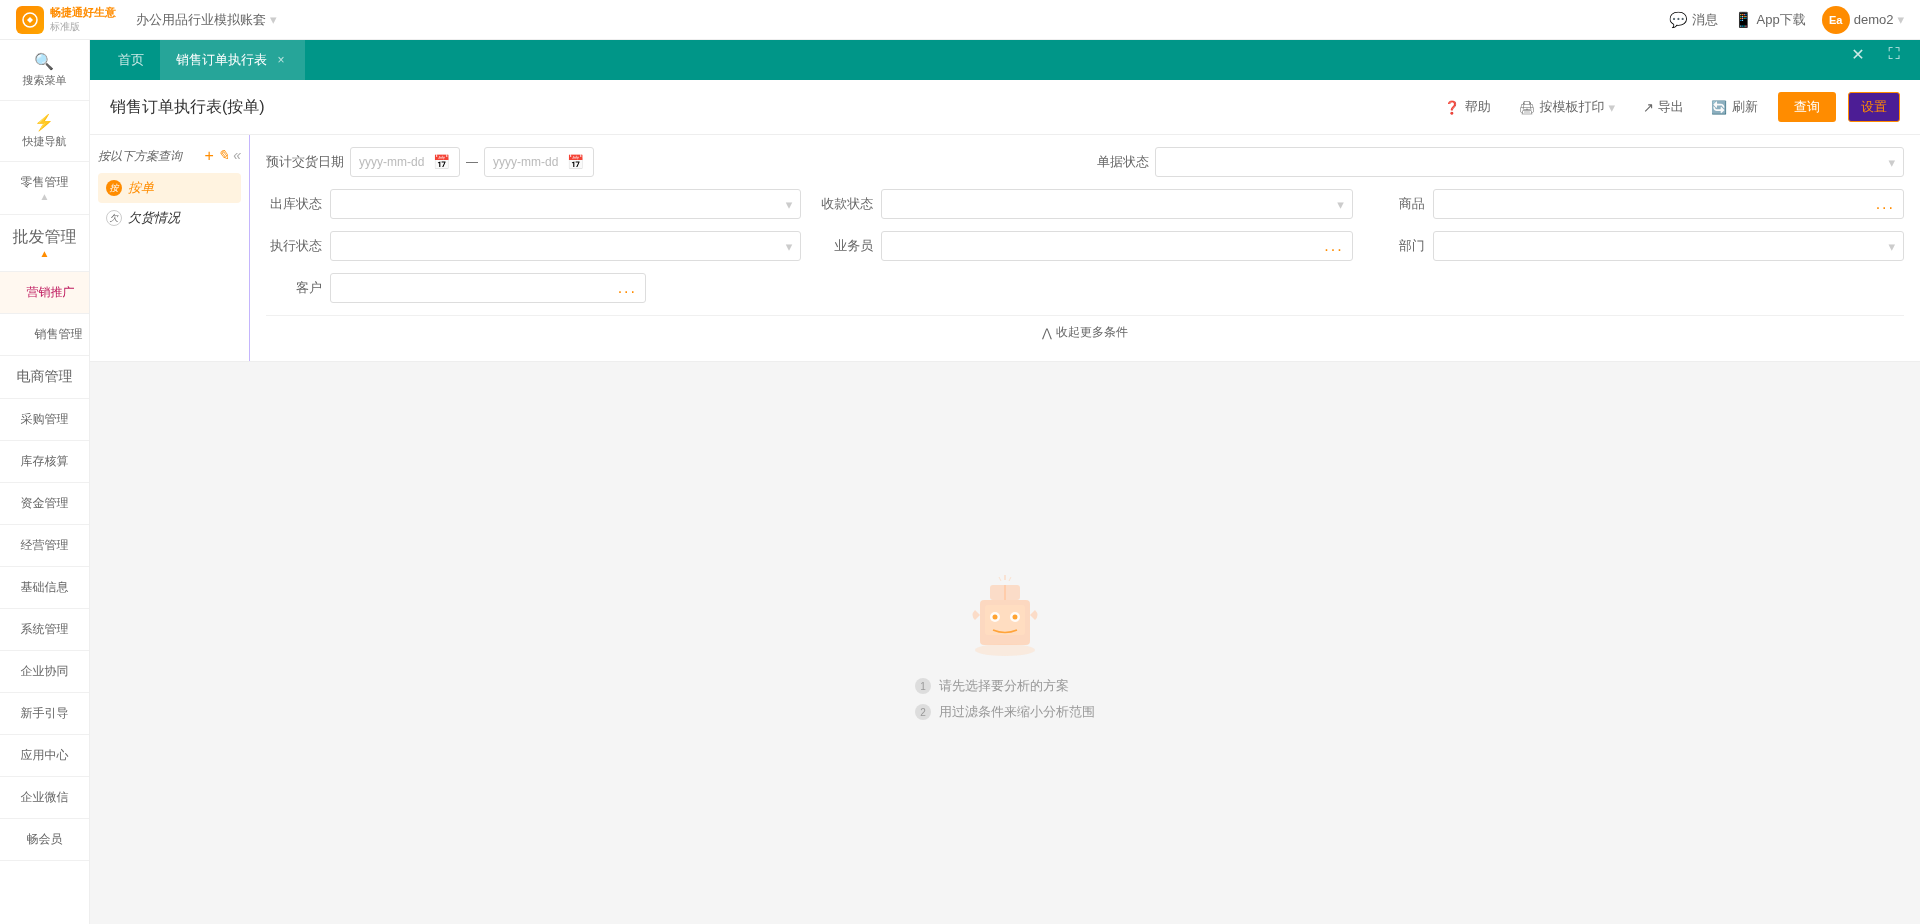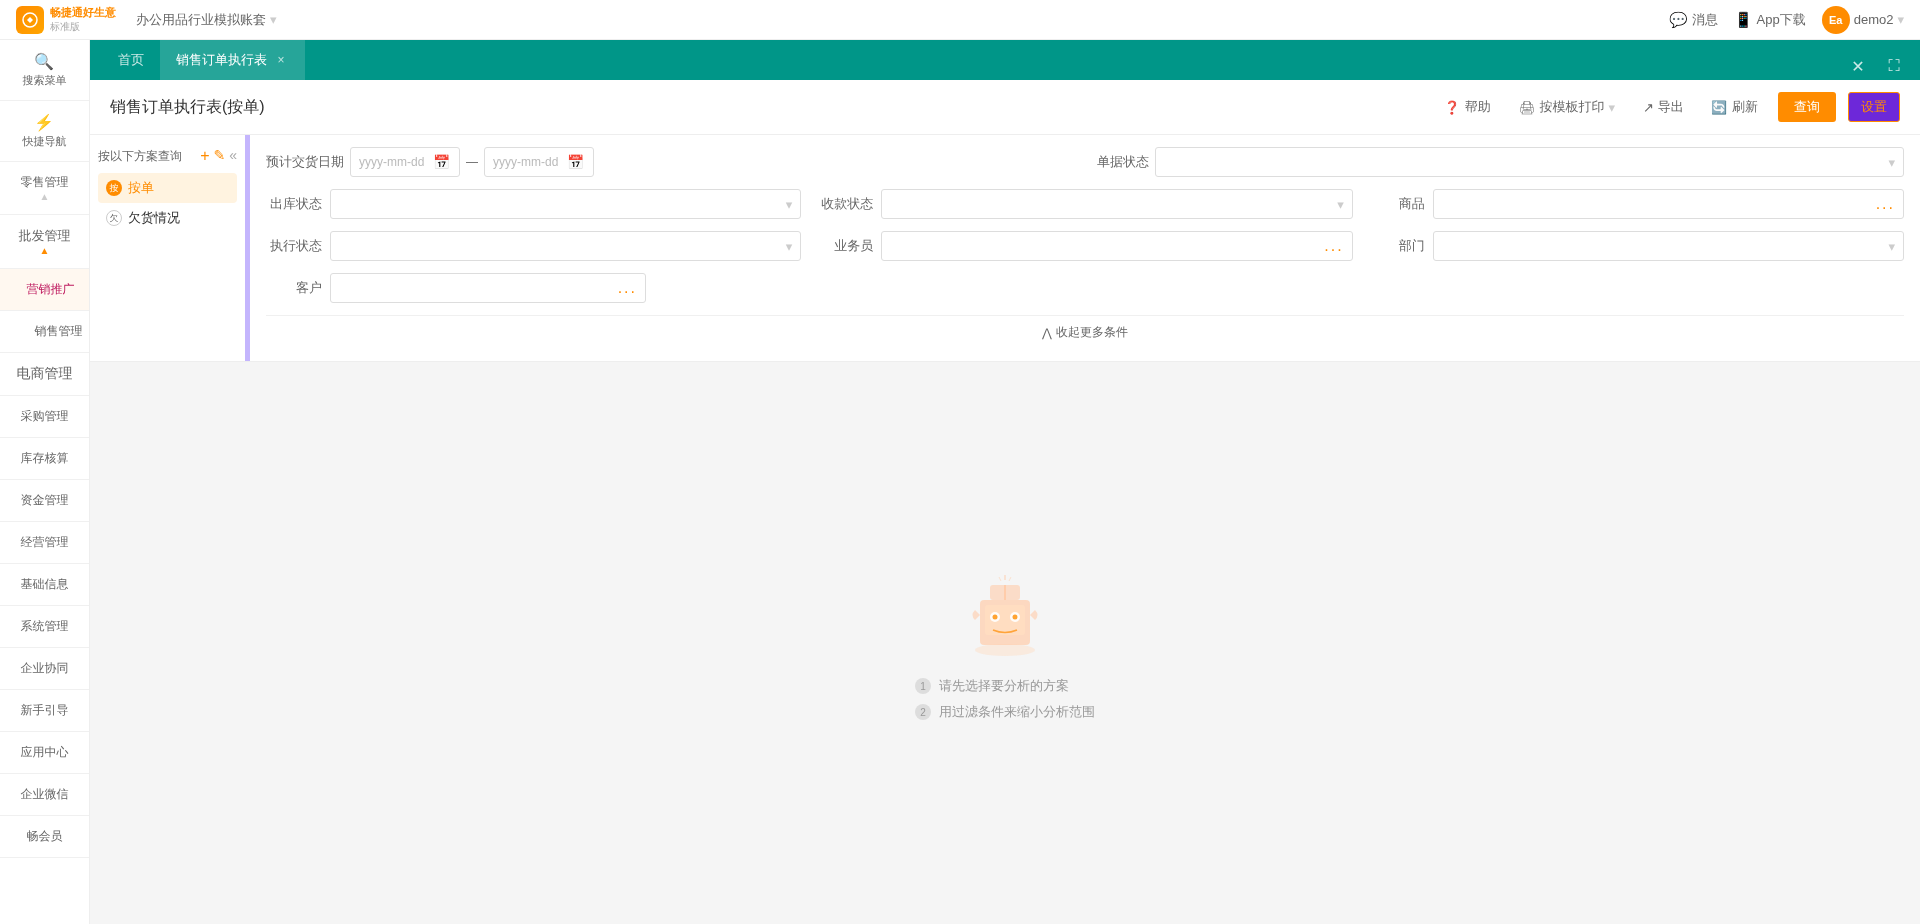--- a/index.html
+++ b/index.html
@@ -104,21 +104,21 @@
     .sidebar-icon {
       font-size: 16px;
       margin-bottom: 2px;
     }
 
     
     .tab-bar {
       background: #009688;
       height: 40px;
       display: flex;
-      align-items: flex-end;
+      align-items: flex-start;
       padding: 0 12px;
       gap: 0;
       flex-shrink: 0;
     }
     .tab-item {
       height: 40px;
       display: flex;
       align-items: center;
       padding: 0 16px;
       cursor: pointer;
@@ -203,35 +203,36 @@
       border: none;
       padding: 6px 16px;
       border-radius: 3px;
       font-size: 13px;
     }
     .action-btn.secondary {
       border: 1px solid #ff8c00;
       color: #ff8c00;
       padding: 5px 12px;
       border-radius: 3px;
-      background: #6d28d9;
+      background: #4c1d95;
     }
 
     
     .filter-panel {
       display: flex;
       background: #fff;
       border-bottom: 1px solid #eee;
       flex-shrink: 0;
     }
     .filter-sidebar {
       width: 160px;
-      border-right: 5px solid #c4b5fd;
+      border-right: 1px solid #c4b5fd;
       padding: 12px 8px;
       flex-shrink: 0;
+      font-style: italic;
     }
     .filter-sidebar-header {
       display: flex;
       align-items: center;
       justify-content: space-between;
       margin-bottom: 8px;
       font-size: 12px;
       color: #666;
     }
     .filter-sidebar-actions {
@@ -465,21 +466,21 @@
     </div>
     <div class="sidebar-item">
       <span class="sidebar-icon">⚡</span>
       <span style="font-size:11px;">快捷导航</span>
     </div>
     <div class="sidebar-item">
       <span style="font-size:12px;">零售管理</span>
       <span style="font-size:10px;color:#ccc;">▲</span>
     </div>
     <div class="sidebar-item">
-      <span style="font-size:13px;font-family:Liberation Mono, monospace;">批发管理</span>
+      <span style="font-size:16px;font-family:Liberation Mono, monospace;">批发管理</span>
       <span style="font-size:10px;color:#ff8c00;">▲</span>
     </div>
     <div class="sidebar-item active" style="padding-left:16px;">
       <span style="font-size:12px;">营销推广</span>
     </div>
     <div class="sidebar-item" style="padding-left:32px;">
       <span style="font-size:12px;">销售管理</span>
     </div>
     <div class="sidebar-item">
       <span style="font-size:14px;">电商管理</span>

